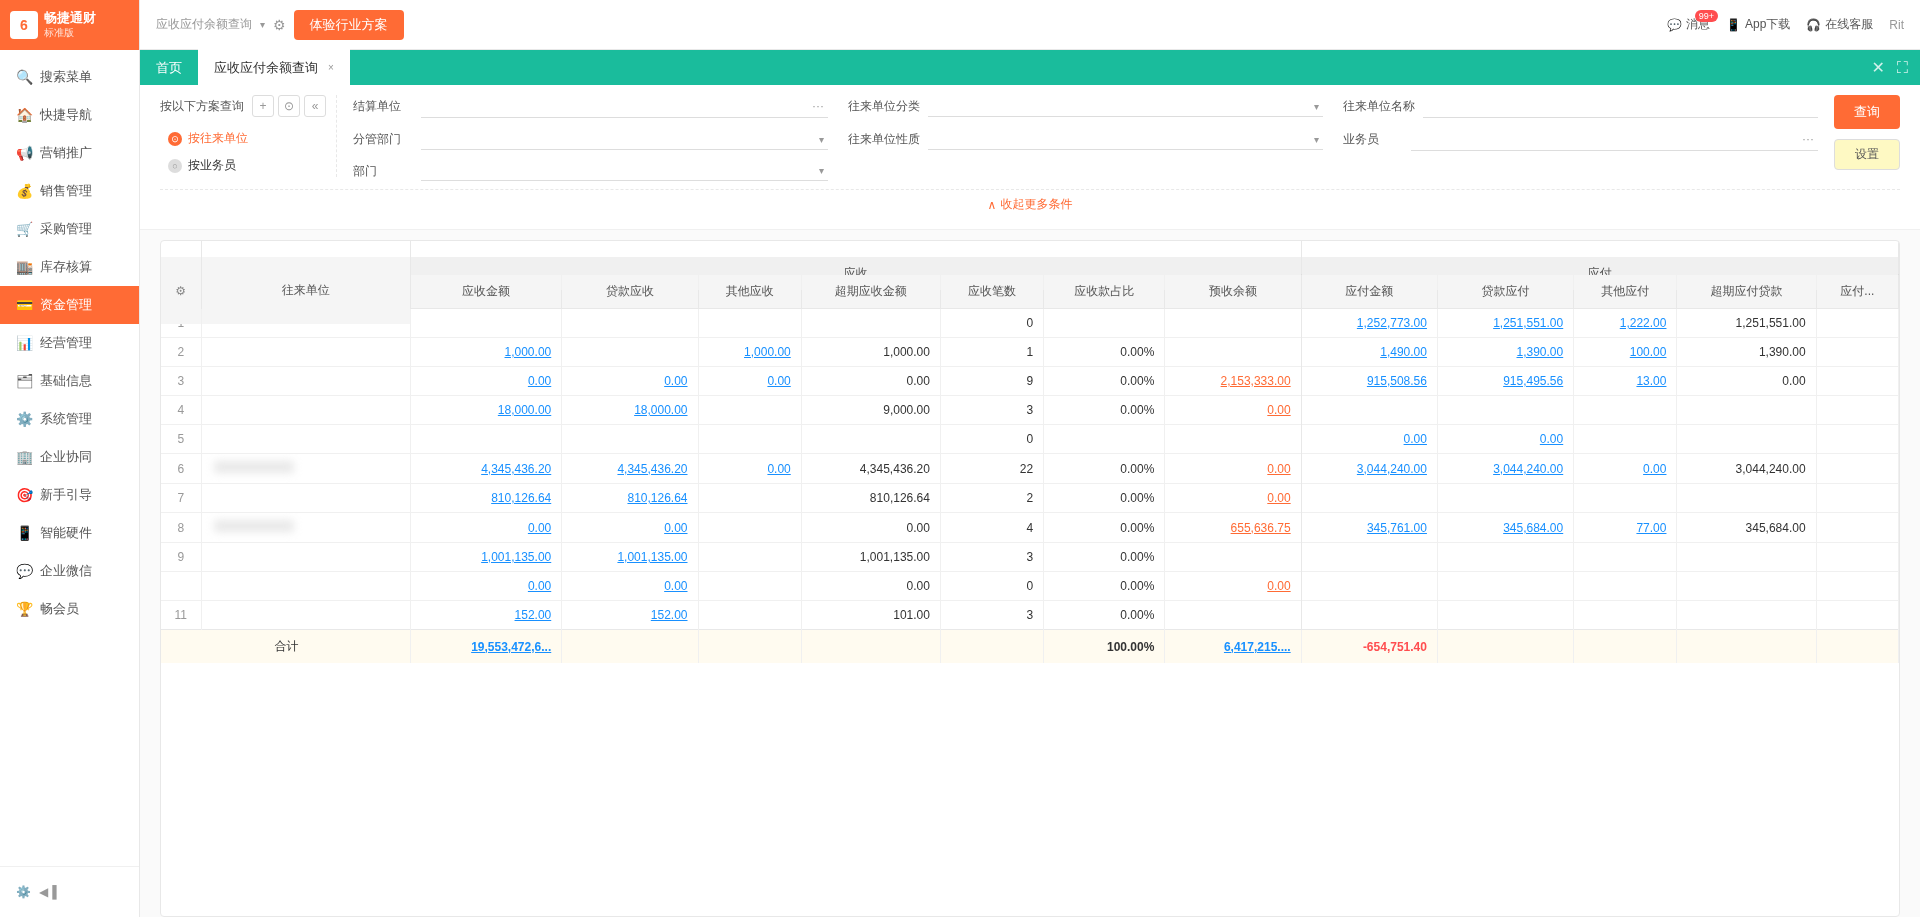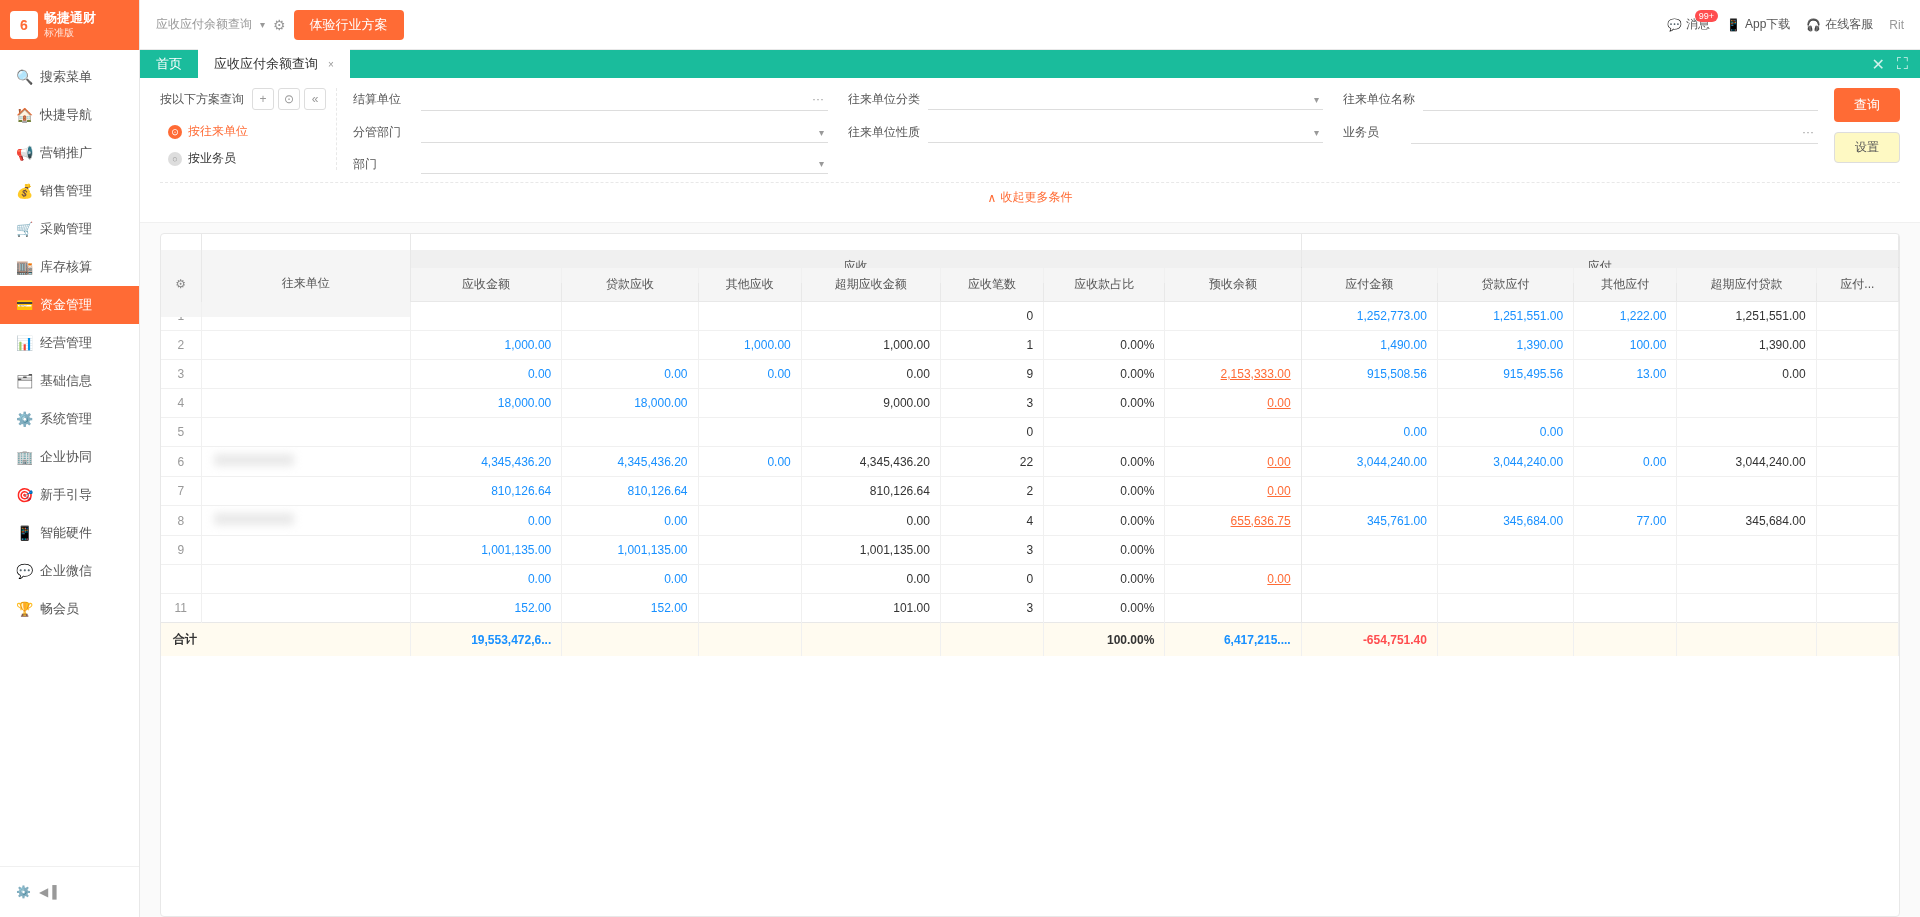--- a/index.html
+++ b/index.html
@@ -31,21 +31,21 @@
     .topbar-breadcrumb { color: #999; font-size: 12px; }
     .topbar-dropdown { color: #999; font-size: 10px; cursor: pointer; }
     .topbar-gear { color: #999; font-size: 14px; cursor: pointer; }
     .topbar-btn-orange { background: #ff6b35; color: #fff; border: none; padding: 6px 16px; border-radius: 4px; cursor: pointer; font-size: 13px; }
     .topbar-right { display: flex; align-items: center; gap: 16px; }
     .topbar-badge-item { display: flex; align-items: center; gap: 4px; cursor: pointer; color: #555; font-size: 12px; position: relative; }
     .badge { background: #ff4d4f; color: #fff; font-size: 9px; padding: 1px 4px; border-radius: 8px; position: absolute; top: -6px; right: -8px; }
     .topbar-user { color: #999; font-size: 12px; cursor: pointer; }
 
     
-    .tabbar { height: 28px; background: #1abc9c; display: flex; align-items: center; padding: 0 0 0 0; flex-shrink: 0; }
+    .tabbar { height: 35px; background: #1abc9c; display: flex; align-items: center; padding: 0 0 0 0; flex-shrink: 0; }
     .tab { padding: 0 16px; height: 40px; display: flex; align-items: center; gap: 6px; cursor: pointer; font-size: 13px; color: rgba(255,255,255,0.8); }
     .tab.active { background: #fff; color: #333; }
     .tab-home { color: #fff; }
     .tab-close { font-size: 10px; color: #999; cursor: pointer; margin-left: 4px; }
     .tabbar-controls { margin-left: auto; display: flex; align-items: center; gap: 4px; padding-right: 8px; }
     .tabbar-ctrl-btn { color: rgba(255,255,255,0.8); font-size: 16px; cursor: pointer; padding: 4px; }
 
     
     .page { flex: 1; overflow: hidden; display: flex; flex-direction: column; background: #fff; }
 
@@ -82,21 +82,21 @@
     
     .table-section { flex: 1; overflow: hidden; display: flex; flex-direction: column; background: #fafafa; padding: 10px 20px 0; }
     .table-wrapper { flex: 1; overflow: auto; border: 1px solid #e8e8e8; border-radius: 4px; background: #fff; }
     table { width: 100%; border-collapse: collapse; font-size: 12px; }
     thead th { background: #f5f5f5; border-bottom: 1px solid #e8e8e8; border-right: 1px solid #e8e8e8; padding: 8px 10px; text-align: center; white-space: nowrap; font-weight: normal; color: #555; position: sticky; top: 16px; z-index: 2; }
     thead th.group { background: #f0f0f0; border-bottom: 1px solid #ddd; }
     tbody tr { border-bottom: 1px solid #f0f0f0; }
     tbody td { padding: 7px 10px; text-align: right; border-right: 1px solid #f0f0f0; white-space: nowrap; color: #333; }
     tbody td:first-child { text-align: center; color: #999; }
     tbody td.entity-name { text-align: left; padding-left: 12px; max-width: 160px; overflow: hidden; text-overflow: ellipsis; }
-    .link-text { color: #1890ff; cursor: pointer; }
+    .link-text { color: #1890ff; text-decoration: underline; cursor: pointer; }
     .link-text-orange { color: #ff6b35; text-decoration: underline; cursor: pointer; }
     tfoot td { background: #fffbf0; padding: 8px 10px; font-weight: bold; text-align: right; border-right: 1px solid #f0f0f0; border-top: 1px solid #e8e8e8; }
     tfoot td:first-child { text-align: left; padding-left: 12px; }
     tfoot td.negative { color: #ff4d4f; }
     .th-gear { cursor: pointer; color: #888; }
 
     
     .blurred { filter: blur(4px); user-select: none; display: inline-block; background: #e8e8e8; border-radius: 3px; min-width: 80px; height: 12px; }
   </style>
 </head>
@@ -516,21 +516,21 @@
                   <td style="border-right: 1px solid rgb(232, 232, 232);"></td>
                   <td></td>
                   <td></td>
                   <td></td>
                   <td></td>
                   <td></td>
                 </tr>
               </tbody>
             <tfoot>
               <tr>
-                <td colspan="2" style="text-align:left; font-weight:bold;">合计</td>
+                <td colspan="2" style="text-align:center; font-weight:normal;">合计</td>
                 <td><span class="link-text">19,553,472,6...</span></td>
                 <td></td>
                 <td></td>
                 <td></td>
                 <td></td>
                 <td>100.00%</td>
                 <td><span class="link-text">6,417,215....</span></td>
                 <td class="negative">-654,751.40</td>
                 <td></td>
                 <td></td>

